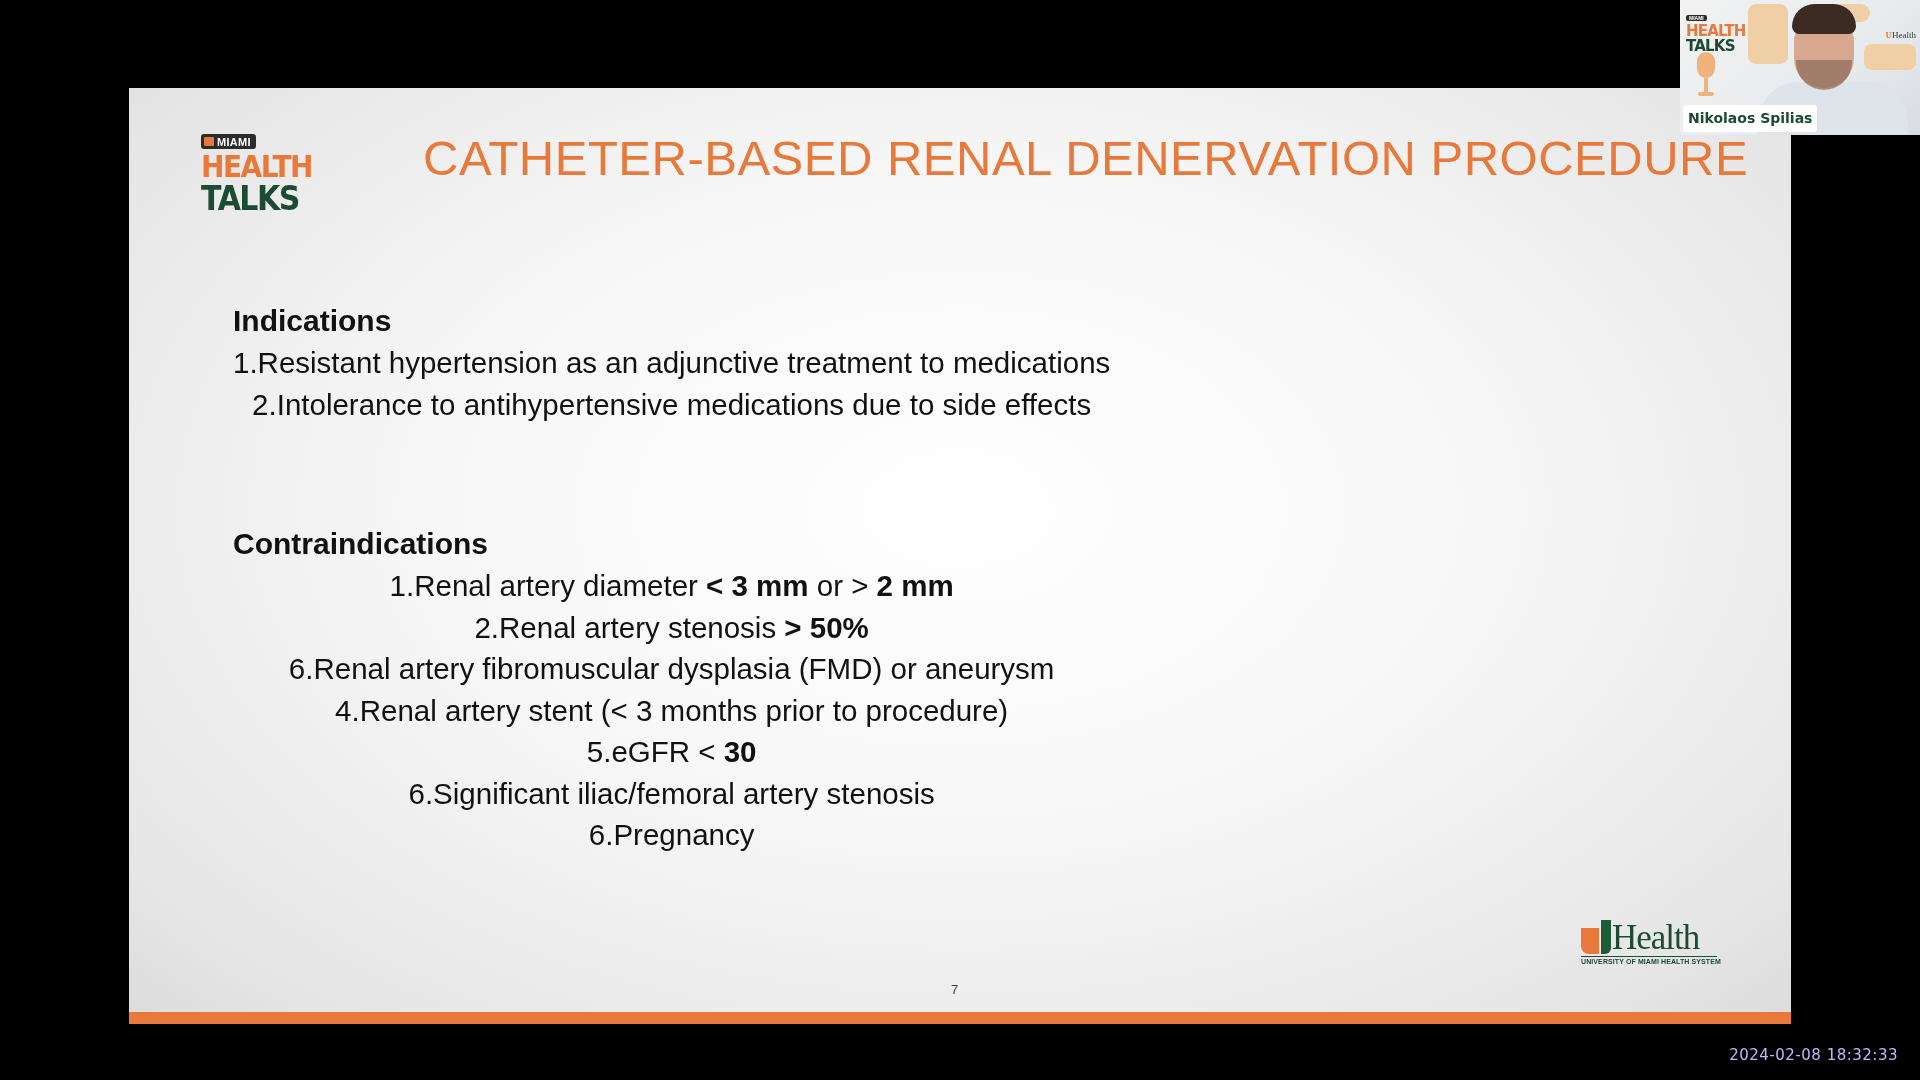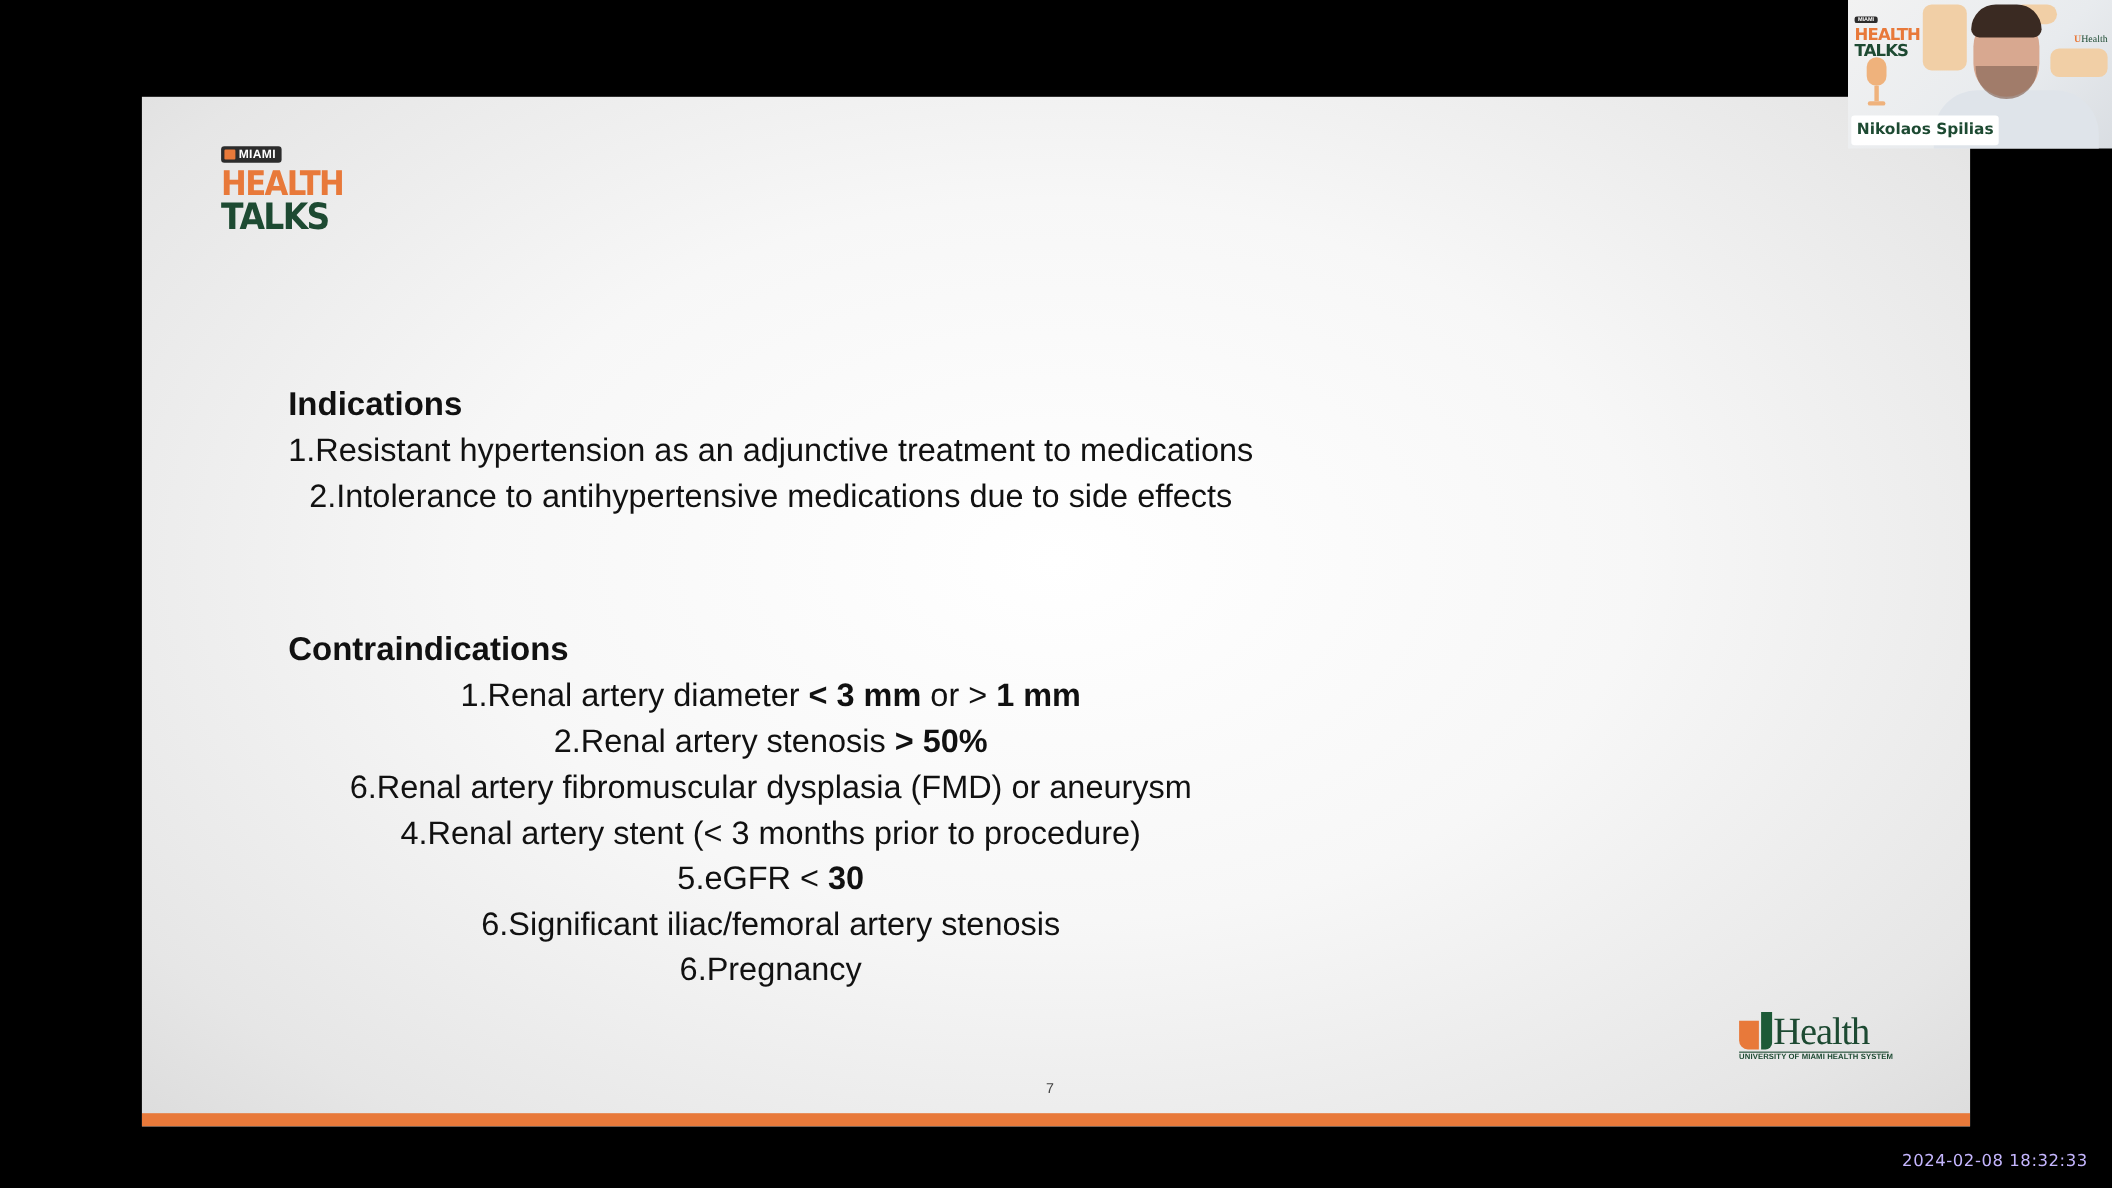--- a/index.html
+++ b/index.html
@@ -37,21 +37,21 @@
       font-size: 30px; line-height: 30px; letter-spacing: -1.5px; margin-top: 2px;
       transform: scaleY(1.1); transform-origin: top left;
     }
 
     .slide-title {
       position: absolute; left: 294px; top: 42px; width: 1240px;
       color: #e8793a; font-size: 49px; letter-spacing: 0.5px; white-space: nowrap;
       font-family: "Liberation Sans", sans-serif;
     }
 
-    .content { position: absolute; left: 133px; top: 212px; color: #111; margin-top: 47px; }
+    .content { position: absolute; left: 104px; top: 212px; color: #111; }
     .section-heading { font-weight: bold; font-size: 30px; line-height: 42px; }
     .list-item { font-size: 29.5px; line-height: 41.5px; white-space: nowrap; text-align: center; }
     .list-item b { font-weight: bold; }
     .gap { height: 98px; }
 
     .page-number {
       position: absolute; left: 822px; top: 894px; font-size: 13px; color: #444;
     }
 
     
@@ -107,32 +107,33 @@
 
     <div class="ht-logo">
       <div class="ht-miami">
         <span class="u-mark"></span>
         <span>MIAMI</span>
       </div>
       <div class="ht-health">HEALTH</div>
       <div class="ht-talks">TALKS</div>
     </div>
 
+    <div class="slide-title">CATHETER-BASED RENAL DENERVATION PROCEDURE</div>
 
     <div class="content">
       <div class="section-heading">Indications</div>
       <div class="list-item">1.Resistant hypertension as an adjunctive treatment to medications</div>
       <div class="list-item">2.Intolerance to antihypertensive medications due to side effects</div>
 
       <div class="gap"></div>
 
       <div class="section-heading">Contraindications</div>
 
       <div class="list-item">
-        <span>1.Renal artery diameter </span><b>&lt; 3 mm</b><span> or &gt; </span><b>1 mm</b>
+        <span>1.Renal artery diameter </span><b>&lt; 3 mm</b><span> or &gt; </span><b>2 mm</b>
       </div>
       <div class="list-item">
         <span>2.Renal artery stenosis </span><b>&gt; 50%</b>
       </div>
       <div class="list-item">
         <span>6.Renal artery fibromuscular dysplasia (FMD) or aneurysm</span>
       </div>
       <div class="list-item">
         <span>4.Renal artery stent (&lt; 3 months prior to procedure)</span>
       </div>

